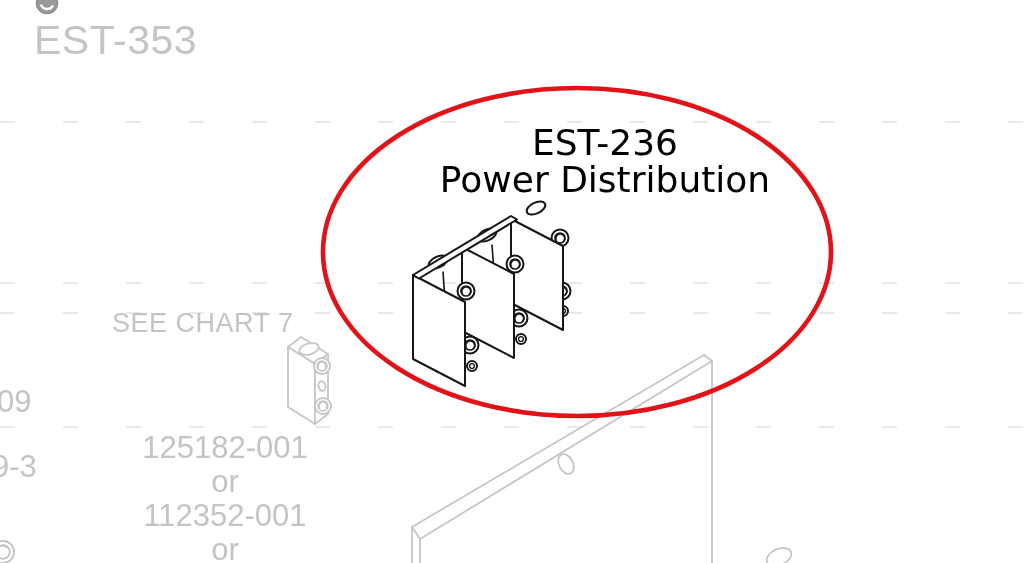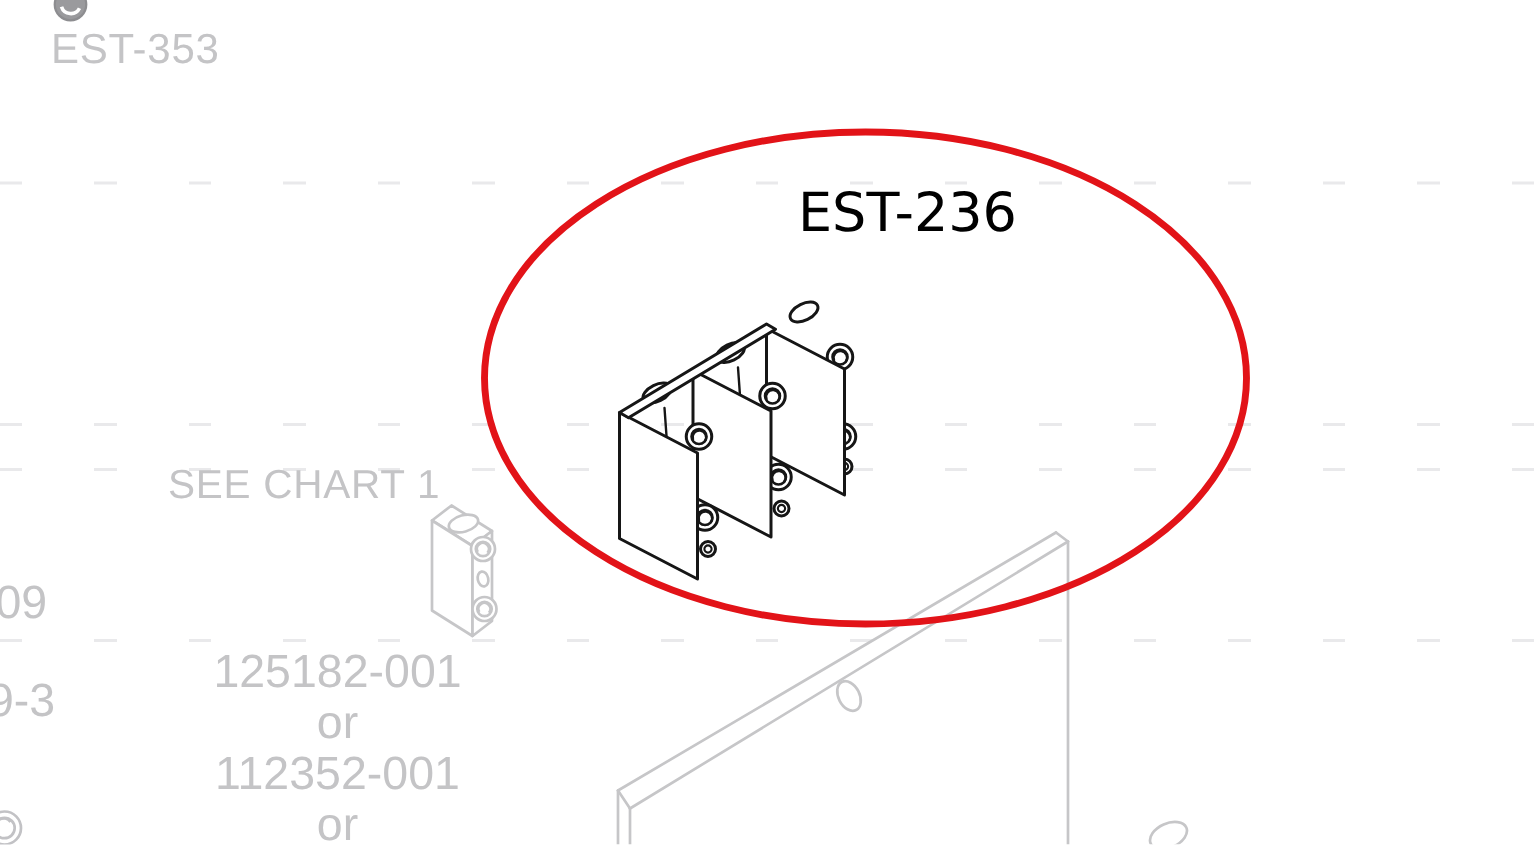--- a/index.html
+++ b/index.html
@@ -10,21 +10,21 @@
   .abs{position:absolute;}
   
   .dash-row{
     left:0;width:1024px;height:2px;
     background:repeating-linear-gradient(90deg,#e9e9eb 0 15px,transparent 15px 63px);
   }
   
   .gray-text{
     color:#c4c4c6;font-family:"Liberation Sans",sans-serif;white-space:nowrap;
   }
-  .t-est353{left:34px;top:17px;font-size:28px;letter-spacing:0.5px;text-align:right;}
+  .t-est353{left:34px;top:17px;font-size:41px;letter-spacing:0.5px;text-align:right;}
   .t-seechart{left:112px;top:308px;font-size:27px;letter-spacing:0.5px;}
   .t-partial-top{left:-3px;top:384px;font-size:31px;}
   .t-partial-bottom{left:-8px;top:449px;font-size:31px;}
   .t-partnums{
     left:115px;top:431px;width:220px;text-align:center;
     font-size:31px;line-height:34px;
   }
   
   .t-callout{
     left:415px;top:124px;width:380px;text-align:center;
@@ -69,21 +69,21 @@
     <ellipse cx="0" cy="0" rx="3.5" ry="5" transform="translate(38,56) rotate(-12)"></ellipse>
     <g>
       <circle cx="39" cy="76" r="8"></circle>
         <circle cx="39" cy="76" r="4.8"></circle>
       <path d="M35.5,78 A4,4 0 1 1 42,78.5" fill="none"></path>
     </g>
   </g>
 </svg>
 
 <div class="abs gray-text t-est353">EST-353</div>
-<div class="abs gray-text t-seechart">SEE CHART 1</div>
+<div class="abs gray-text t-seechart">SEE CHART 7</div>
 <div class="abs gray-text t-partial-top">09</div>
 <div class="abs gray-text t-partial-bottom">9-3</div>
 <div class="abs gray-text t-partnums">
   <div>125182-001</div>
   <div>or</div>
   <div>112352-001</div>
   <div>or</div>
 </div>
 
 <svg class="abs" style="left:32px;top:-9px" width="32" height="26" viewBox="0 0 32 26">
@@ -167,13 +167,14 @@
     <polygon points="10,75 108,16 114,19.5 16,78.5"></polygon>
   </g>
 </svg>
 
 <svg class="abs" style="left:0;top:0;pointer-events:none" width="1024" height="563" viewBox="0 0 1024 563">
   <ellipse cx="577" cy="252" rx="254" ry="164" fill="none" stroke-width="4.6" stroke="#e21318"></ellipse>
 </svg>
 
 <div class="abs t-callout">
   <div>EST-236</div>
+  <div>Power Distribution</div>
 </div>
 
 </body></html>

